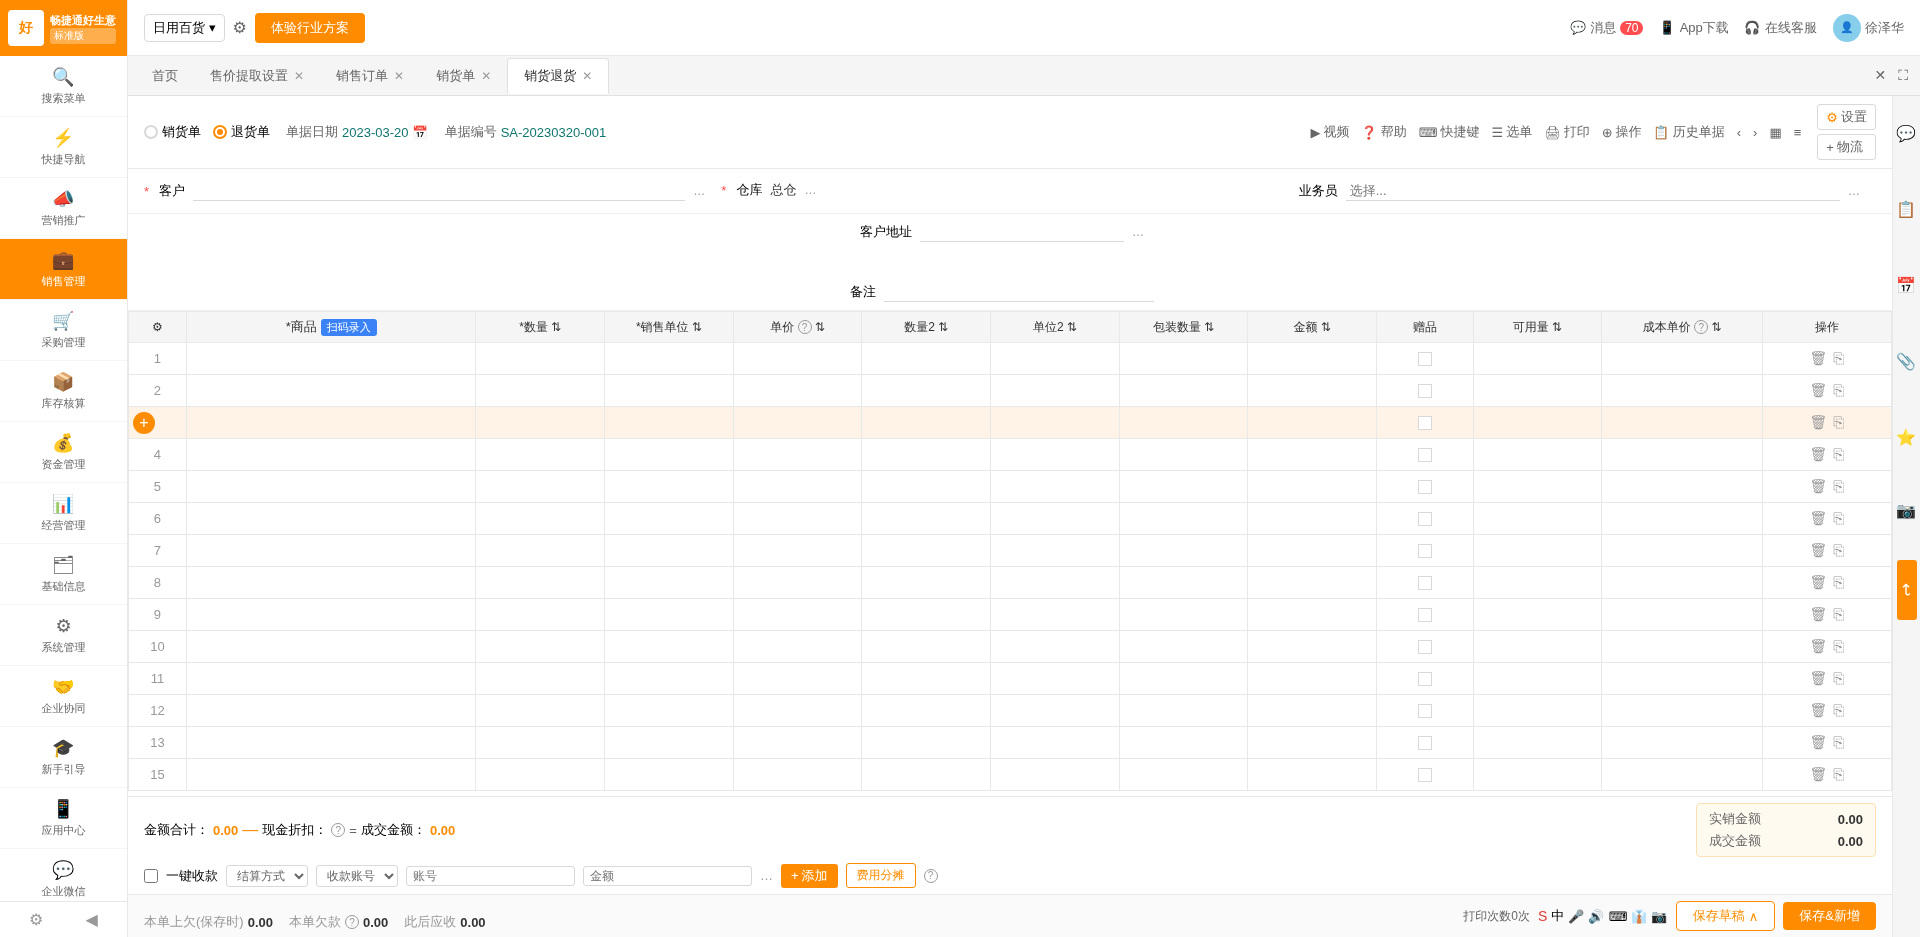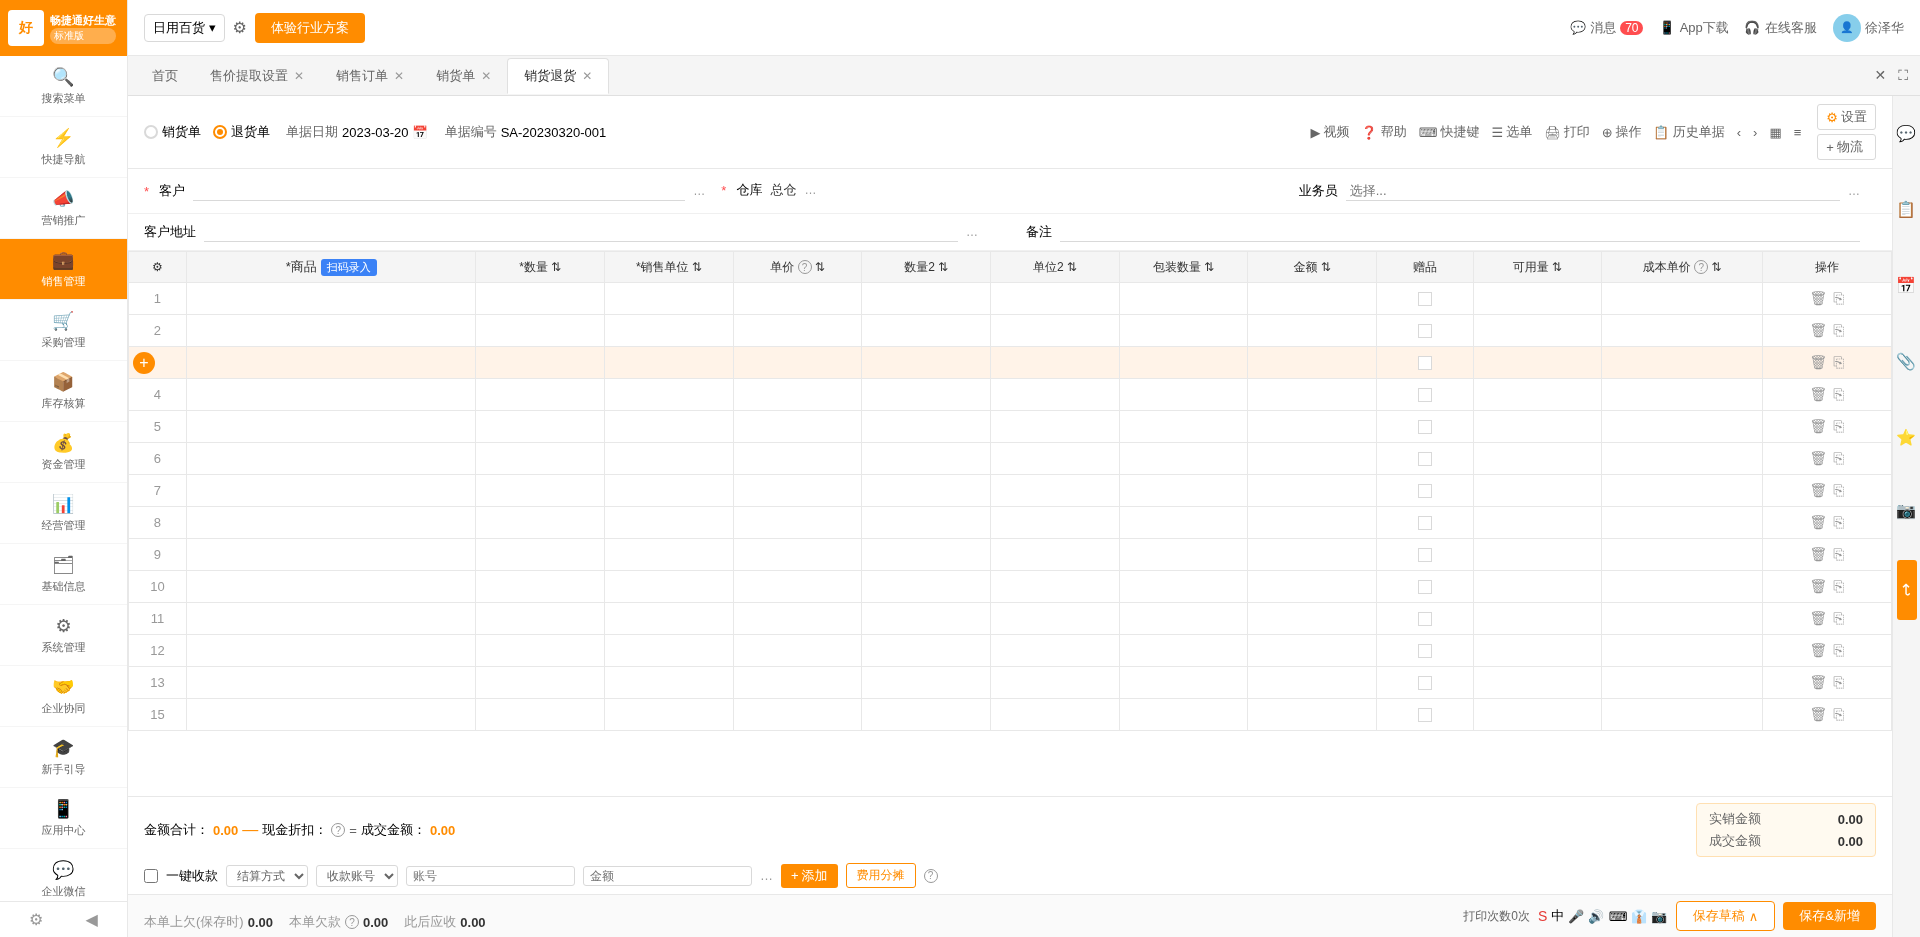--- a/index.html
+++ b/index.html
@@ -2,21 +2,21 @@
 <html><head>
   <meta charset="utf-8">
   <style>
     * { box-sizing: border-box; margin: 0; padding: 0; font-family: 'Microsoft YaHei', Arial, sans-serif; font-size: 13px; }
     body { display: flex; height: 937px; overflow: hidden; background: #f0f2f5; }
 
     
     .sidebar { width: 128px; background: #fff; display: flex; flex-direction: column; border-right: 1px solid #e8e8e8; flex-shrink: 0; }
     .sidebar-logo { background: #ff8c00; color: #fff; padding: 10px 8px; display: flex; align-items: center; gap: 6px; height: 56px; }
     .sidebar-logo-icon { width: 36px; height: 36px; background: #fff; border-radius: 4px; display: flex; align-items: center; justify-content: center; color: #ff8c00; font-weight: bold; font-size: 14px; }
-    .sidebar-logo-badge { font-size: 10px; background: rgba(255,255,255,0.3); padding: 1px 4px; border-radius: 8px; }
+    .sidebar-logo-badge { font-size: 10px; background: rgba(255,255,255,0.3); padding: 1px 4px; border-radius: 3px; }
     .sidebar-menu { flex: 1; overflow-y: auto; }
     .sidebar-item { display: flex; flex-direction: column; align-items: center; padding: 10px 4px; cursor: pointer; color: #666; border-bottom: 1px solid #f5f5f5; }
     .sidebar-item.active { background: #ff8c00; color: #fff; }
     .sidebar-item-icon { font-size: 18px; margin-bottom: 3px; }
     .sidebar-item-label { font-size: 11px; text-align: center; }
     .sidebar-bottom { padding: 8px; display: flex; justify-content: space-around; border-top: 1px solid #e8e8e8; }
     .sidebar-bottom-btn { cursor: pointer; color: #999; font-size: 16px; }
 
     
     .main { flex: 1; display: flex; flex-direction: column; overflow: hidden; }
@@ -45,32 +45,32 @@
 
     
     .form-header { padding: 8px 16px; border-bottom: 1px solid #e8e8e8; display: flex; align-items: center; gap: 16px; flex-wrap: wrap; }
     .radio-group { display: flex; gap: 12px; align-items: center; }
     .radio-item { display: flex; align-items: center; gap: 4px; cursor: pointer; }
     .radio-circle { width: 14px; height: 14px; border-radius: 50%; border: 2px solid #d9d9d9; display: flex; align-items: center; justify-content: center; }
     .radio-circle.checked { border-color: #ff8c00; }
     .radio-circle.checked::after { content: ''; width: 6px; height: 6px; border-radius: 50%; background: #ff8c00; }
     .form-field { display: flex; align-items: center; gap: 4px; }
     .form-field-label { color: #666; white-space: nowrap; }
-    .form-field-value { color: #000000; }
+    .form-field-value { color: #0f766e; }
     .form-header-actions { margin-left: auto; display: flex; align-items: center; gap: 8px; }
 
     
     .form-fields { padding: 8px 16px; display: flex; align-items: flex-start; gap: 0; border-bottom: 1px solid #f0f0f0; flex-wrap: wrap; }
     .form-field-group { display: flex; align-items: center; gap: 8px; padding: 4px 16px 4px 0; min-width: 320px; flex: 1; }
     .field-input { flex: 1; border: none; border-bottom: 1px solid #d9d9d9; padding: 2px 4px; outline: none; color: #333; background: transparent; min-width: 120px; }
     .field-more { color: #999; cursor: pointer; font-size: 12px; }
     .action-btn-small { display: flex; align-items: center; gap: 3px; padding: 3px 8px; border: 1px solid #d9d9d9; border-radius: 3px; cursor: pointer; color: #666; font-size: 12px; background: #fff; }
 
     
-    .form-fields-row2 { padding: 4px 16px; display: flex; align-items: center; gap: 32px; border-bottom: 1px solid #f0f0f0; }
+    .form-fields-row2 { padding: 4px 16px; display: flex; align-items: center; gap: 32px; border-bottom: 1px solid #f0f0f0; flex-direction: column; }
 
     
     .table-area { flex: 1; overflow: auto; }
     .data-table { width: 100%; border-collapse: collapse; table-layout: fixed; }
     .data-table th { background: #f5f5f5; border: 1px solid #e8e8e8; padding: 6px 4px; text-align: center; color: #333; font-weight: normal; font-size: 12px; white-space: nowrap; position: sticky; top: 0; z-index: 1; }
     .data-table td { border: 1px solid #e8e8e8; padding: 4px; text-align: center; color: #666; font-size: 12px; height: 32px; }
     .data-table tr.highlighted td { background: #fff3e8; }
     .table-row-num { color: #999; }
     .th-gear { width: 36px; }
     .th-product { width: 180px; }

